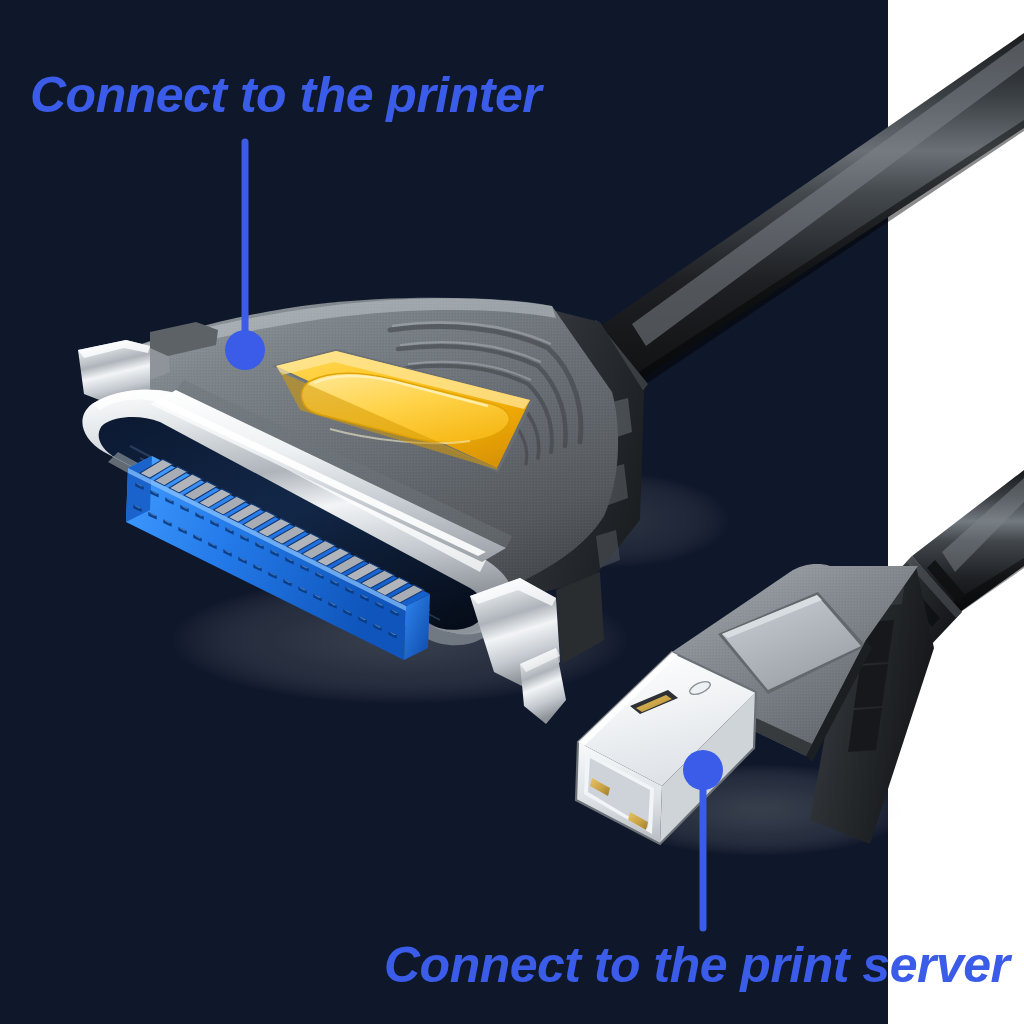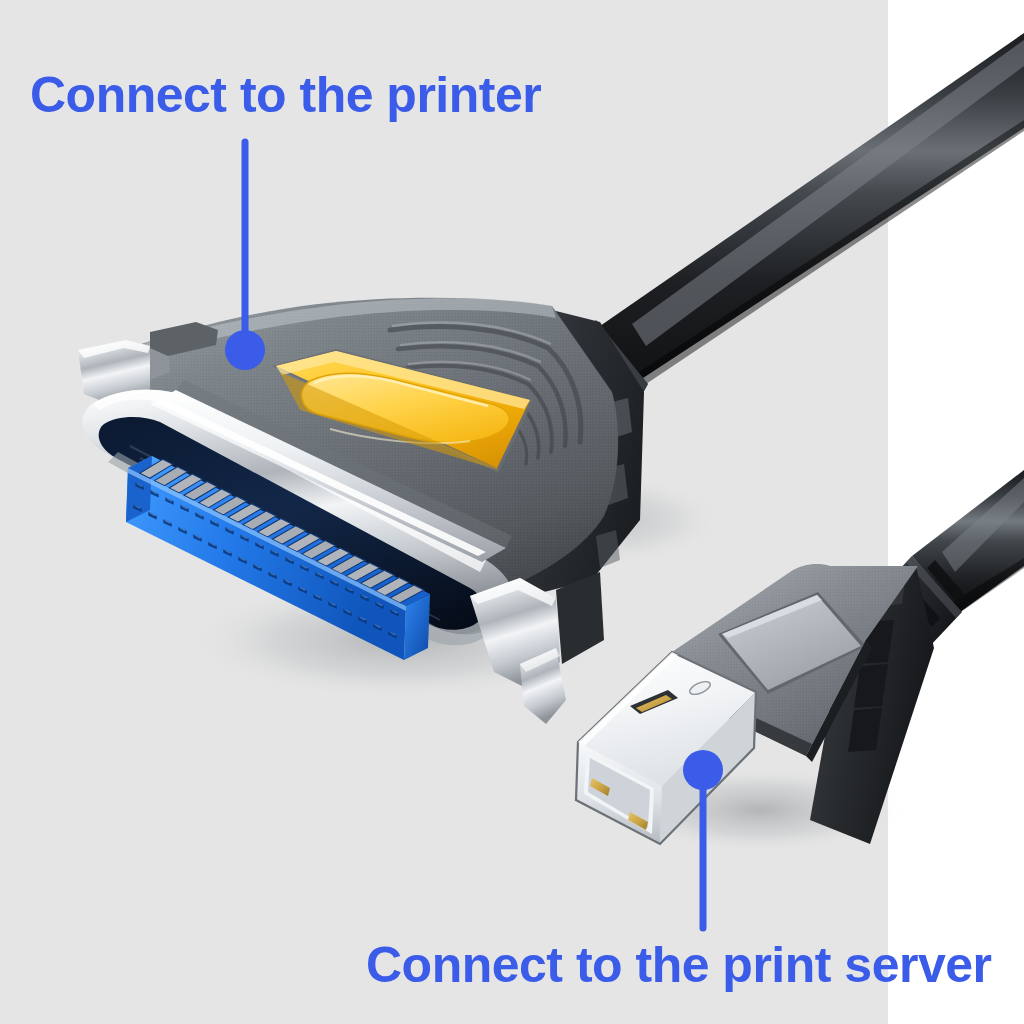--- a/index.html
+++ b/index.html
@@ -1,32 +1,32 @@
 <!DOCTYPE html>
 <html><head>
 <meta charset="utf-8">
 <style>
   html,body{margin:0;padding:0;background:#fff;}
   body{width:1024px;height:1024px;overflow:hidden;
        font-family:"Liberation Sans", sans-serif;}
-  #stage{position:relative;width:888px;height:1024px;background:#e5e5e5;}
+  #stage{position:relative;width:888px;height:1024px;background:#0f172a;font-style:italic;}
   #art{position:absolute;left:0;top:0;width:1024px;height:1024px;}
 
   .anno{
     position:absolute;
     font-family:"Liberation Sans", sans-serif;
     font-weight:700;
     font-size:50px;
     letter-spacing:-0.5px;
     line-height:1;
     white-space:nowrap;
     color:#3a5ce8;
   }
   #anno-top{ left:30px; top:70px; }
-  #anno-bottom{ left:366px; top:940px; }
+  #anno-bottom{ left:384px; top:940px; }
 </style>
 </head>
 <body>
 
 <div id="stage">
 
   <svg id="art" viewBox="0 0 1024 1024" xmlns="http://www.w3.org/2000/svg">
     <defs>
 
       <linearGradient id="cableG" x1="0" y1="0" x2="0" y2="1">

